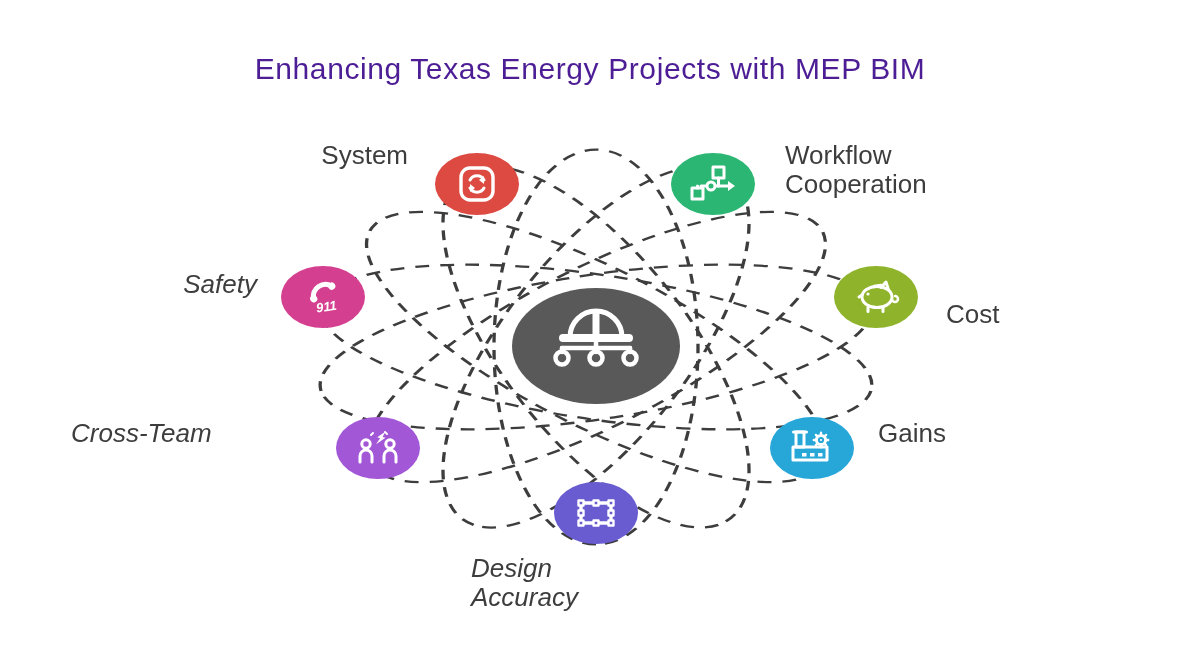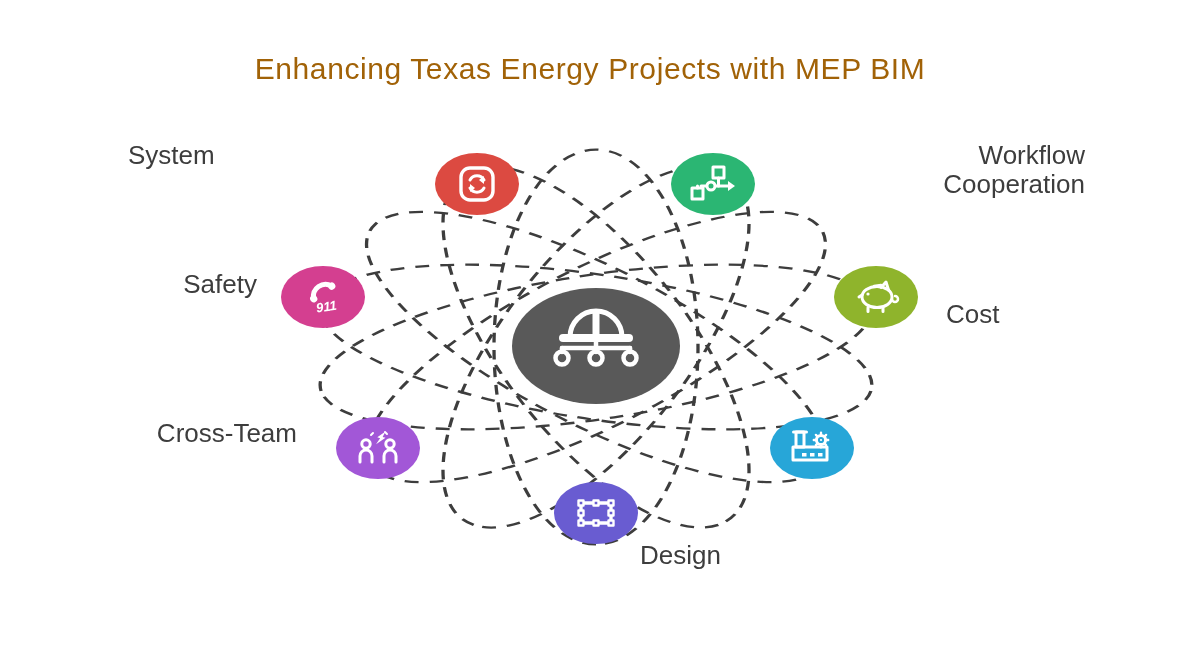--- a/index.html
+++ b/index.html
@@ -1,29 +1,29 @@
 <!DOCTYPE html>
 <html><head>
 <meta charset="utf-8">
 <style>
   html,body{margin:0;padding:0;background:#ffffff;}
   body{width:1180px;height:665px;overflow:hidden;position:relative;
        font-family:"Liberation Sans", sans-serif;}
   .stage{position:absolute;left:0;top:0;width:1180px;height:665px;}
   .title{position:absolute;left:0;top:52px;width:1180px;text-align:center;
-         font-size:30px;letter-spacing:0.6px;color:#a16207;}
+         font-size:30px;letter-spacing:0.6px;color:#4c1d95;}
   .node-label{position:absolute;font-size:26px;line-height:29px;color:#3d3d3d;}
   .node-label span{display:block;}
-  .lbl-system{left:128px;top:141px;width:280px;text-align:left;}
-  .lbl-workflow{left:785px;top:141px;width:300px;text-align:right;}
-  .lbl-safety{left:17px;top:270px;width:240px;text-align:right;}
+  .lbl-system{left:128px;top:141px;width:280px;text-align:right;}
+  .lbl-workflow{left:785px;top:141px;width:300px;text-align:left;}
+  .lbl-safety{left:17px;top:270px;width:240px;text-align:right;font-style:italic;}
   .lbl-cost{left:946px;top:270px;width:220px;text-align:left;margin-top:30px;}
-  .lbl-cross{left:57px;top:419px;width:240px;text-align:right;}
+  .lbl-cross{left:71px;top:419px;width:240px;text-align:left;font-style:italic;}
   .lbl-efficiency{left:878px;top:419px;width:220px;text-align:left;}
-  .lbl-design{left:471px;top:541px;width:250px;text-align:right;}
+  .lbl-design{left:471px;top:554px;width:250px;text-align:left;font-style:italic;}
   svg{position:absolute;left:0;top:0;}
 </style>
 </head>
 <body>
 
 <div class="stage">
 
   <svg width="1180" height="665" viewBox="0 0 1180 665">
 
     <g transform="translate(596,347) scale(1,0.7)" fill="none" stroke="#3d3d3d" stroke-width="3.3" stroke-dasharray="14 11">
@@ -162,18 +162,20 @@
   <div class="node-label lbl-safety">
     <span>Safety</span>
   </div>
   <div class="node-label lbl-cost">
     <span>Cost</span>
   </div>
   <div class="node-label lbl-cross">
     <span>Cross-Team</span>
   </div>
   <div class="node-label lbl-efficiency">
+    <span>Gains</span>
   </div>
   <div class="node-label lbl-design">
     <span>Design</span>
+    <span>Accuracy</span>
   </div>
 
 </div>
 
 </body></html>

